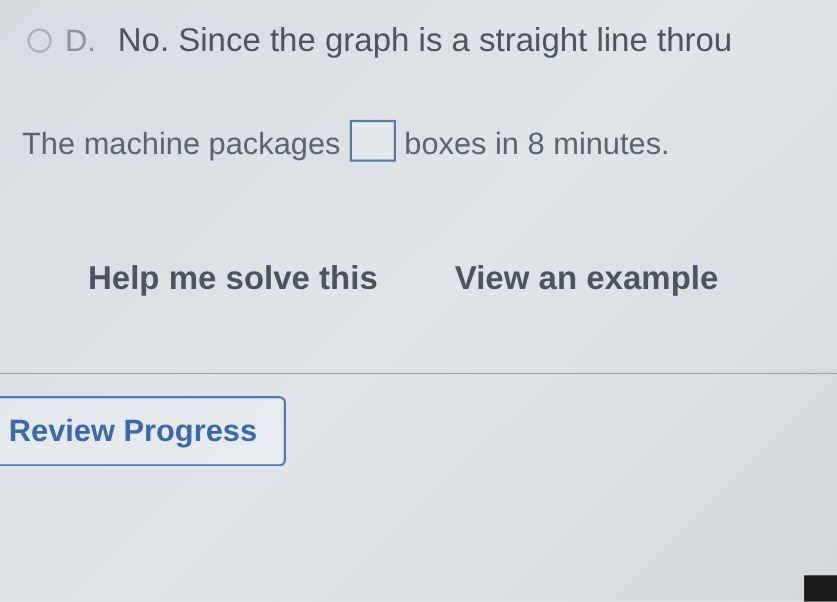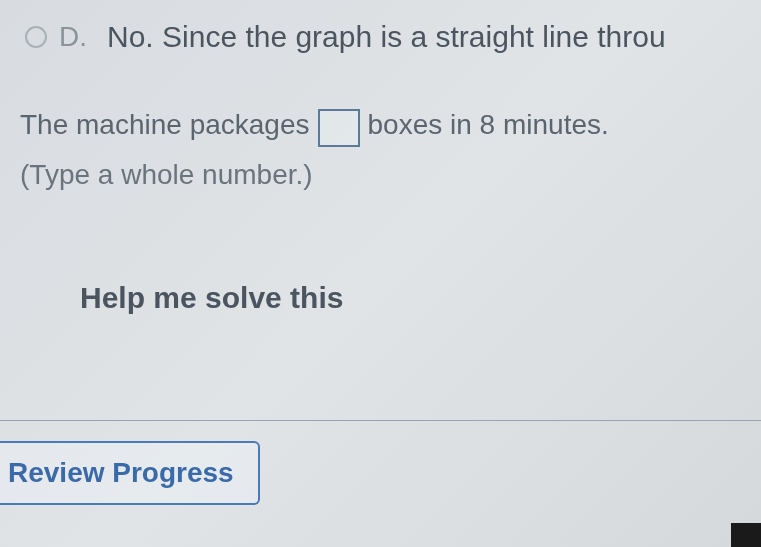--- a/index.html
+++ b/index.html
@@ -44,21 +44,21 @@
       color: #4a5560;
       white-space: nowrap;
       text-align: right;
     }
     .fill-in-section {
       padding-left: 10px;
       margin-bottom: 90px;
     }
     .fill-line {
       display: flex;
-      align-items: flex-start;
+      align-items: flex-end;
       flex-wrap: wrap;
       gap: 8px;
       font-size: 28px;
       color: #5a6570;
       margin-bottom: 12px;
     }
     .answer-box {
       width: 42px;
       height: 38px;
       border: 2px solid #5a7a9a;
@@ -69,21 +69,21 @@
       outline: none;
     }
     .hint-text {
       font-size: 28px;
       color: #6a747e;
     }
     .help-row {
       display: flex;
       gap: 70px;
       padding-left: 70px;
-      margin-bottom: 105px;
+      margin-bottom: 68px;
       text-align: right;
     }
     .help-link {
       font-size: 30px;
       font-weight: bold;
       color: #4a5560;
       cursor: pointer;
     }
     .divider {
       border-top: 1px solid #9aa4ae;
@@ -123,25 +123,25 @@
     <span class="option-letter">D.</span>
     <span class="option-text">No. Since the graph is a straight line throu</span>
   </div>
 
   <div class="fill-in-section">
     <div class="fill-line">
       <span>The machine packages</span>
       <input type="text" class="answer-box" value="" style="">
       <span>boxes in 8 minutes.</span>
     </div>
-    <div class="hint-text">(Type a whole number.)</div>
   </div>
 
   <div class="help-row">
     <span class="help-link">Help me solve this</span>
+    <span class="help-link">View an example</span>
   </div>
 </div>
 
 <div class="divider"></div>
 
 <div class="bottom-section">
   <span class="review-button">Review Progress</span>
 </div>
 
 <div class="corner-dark"></div>

